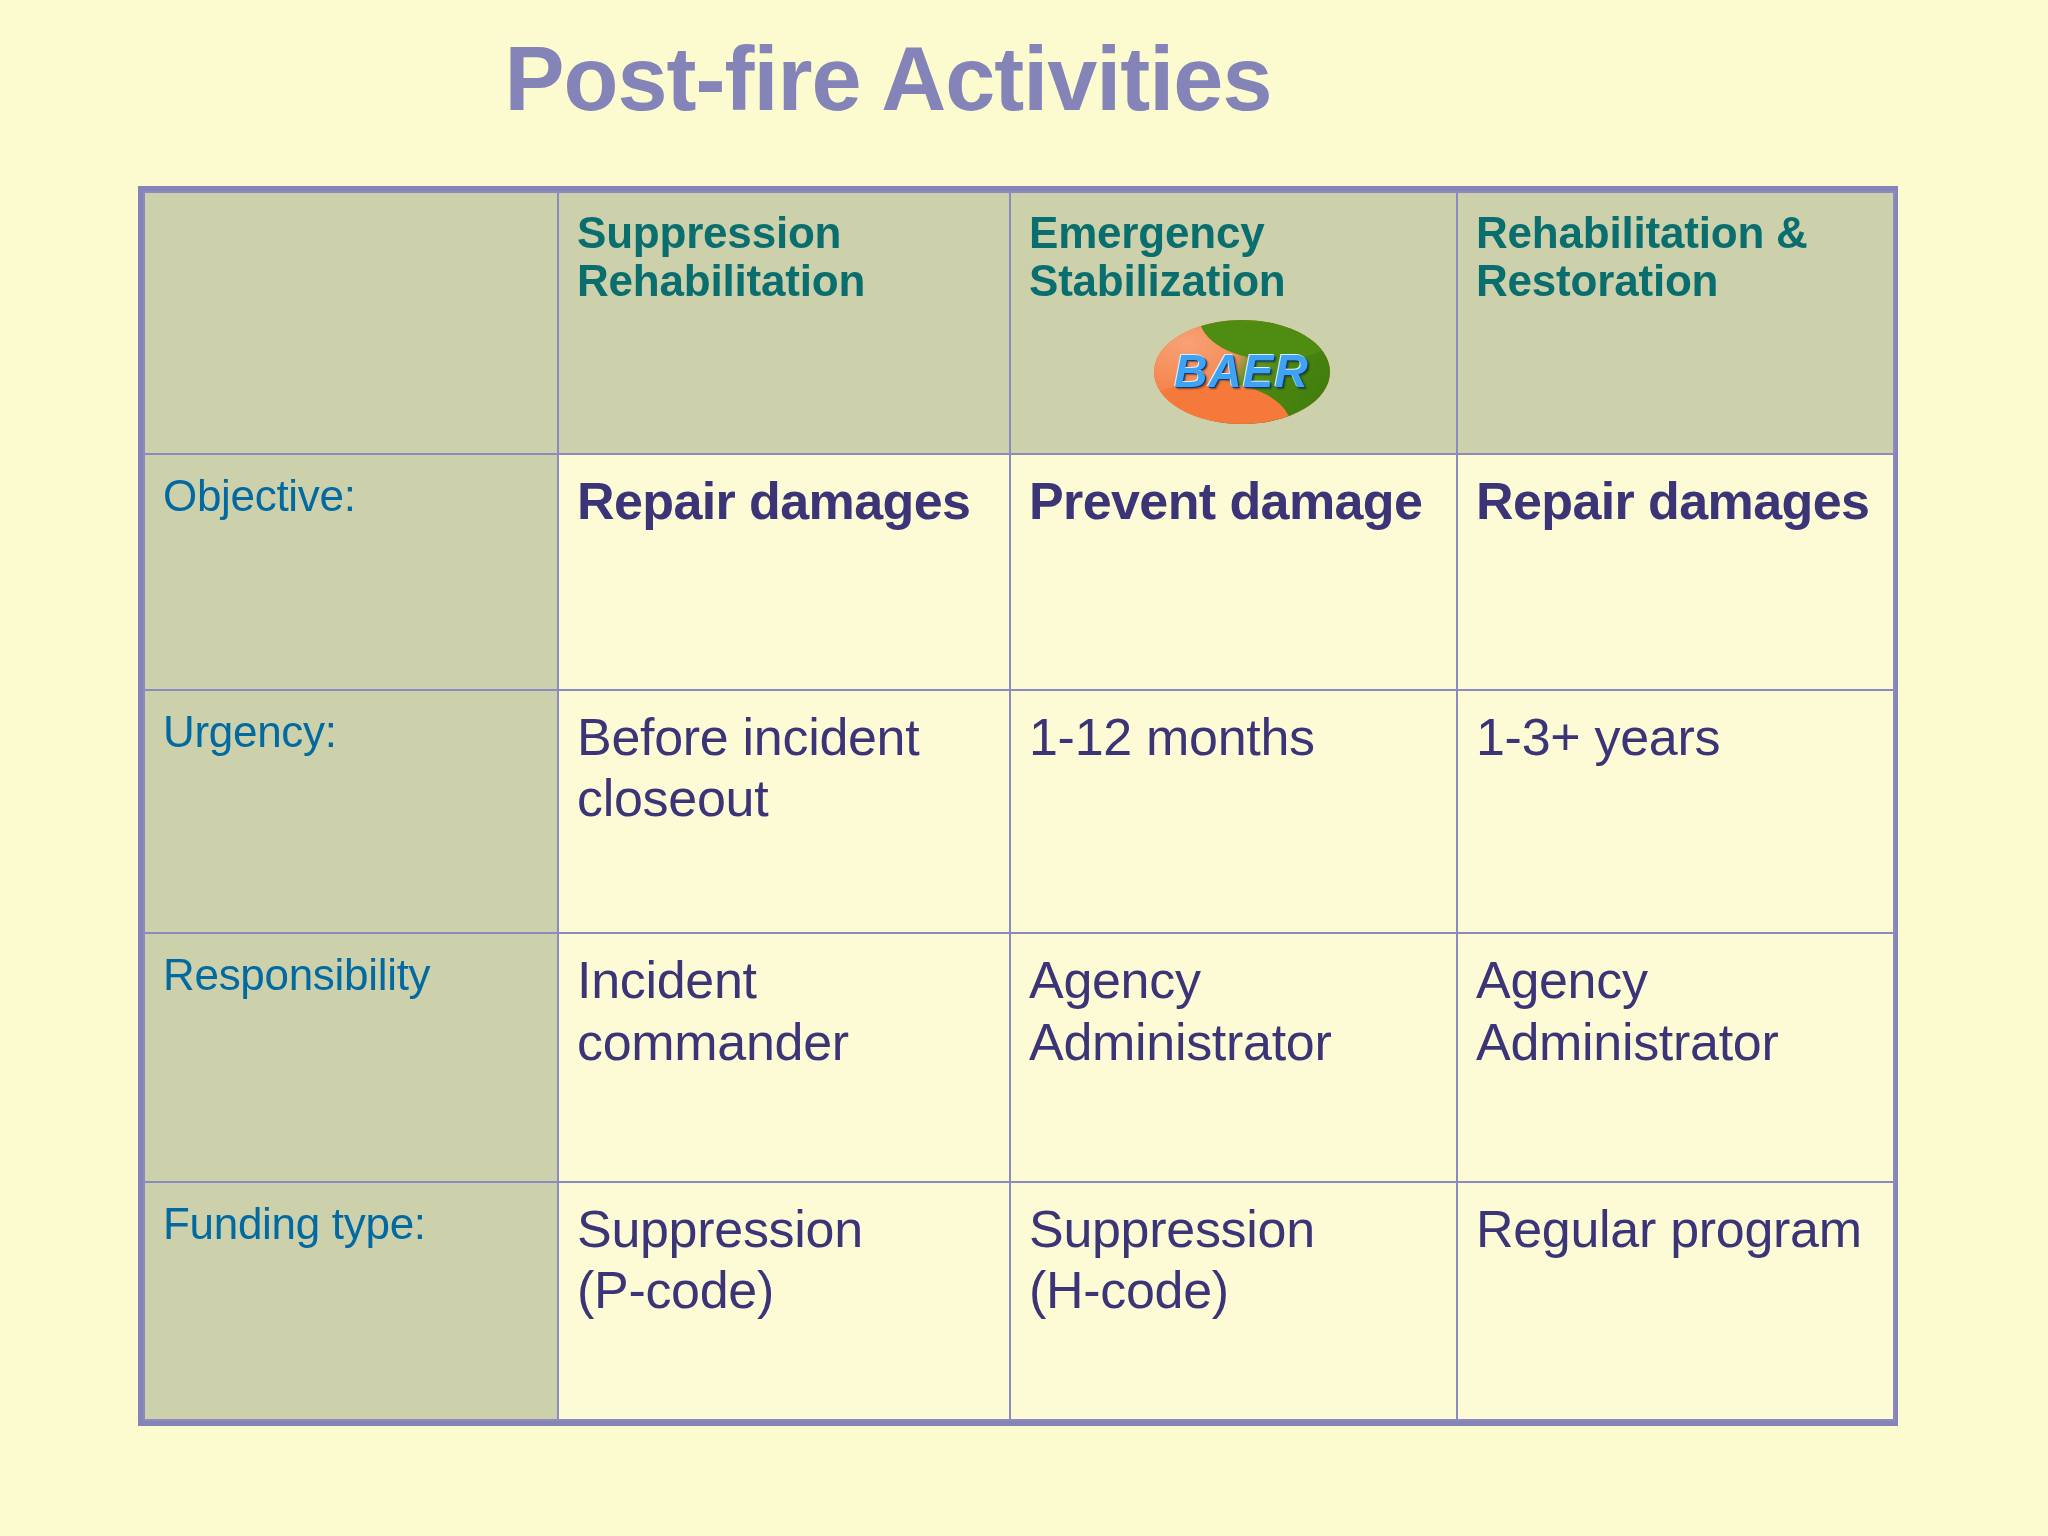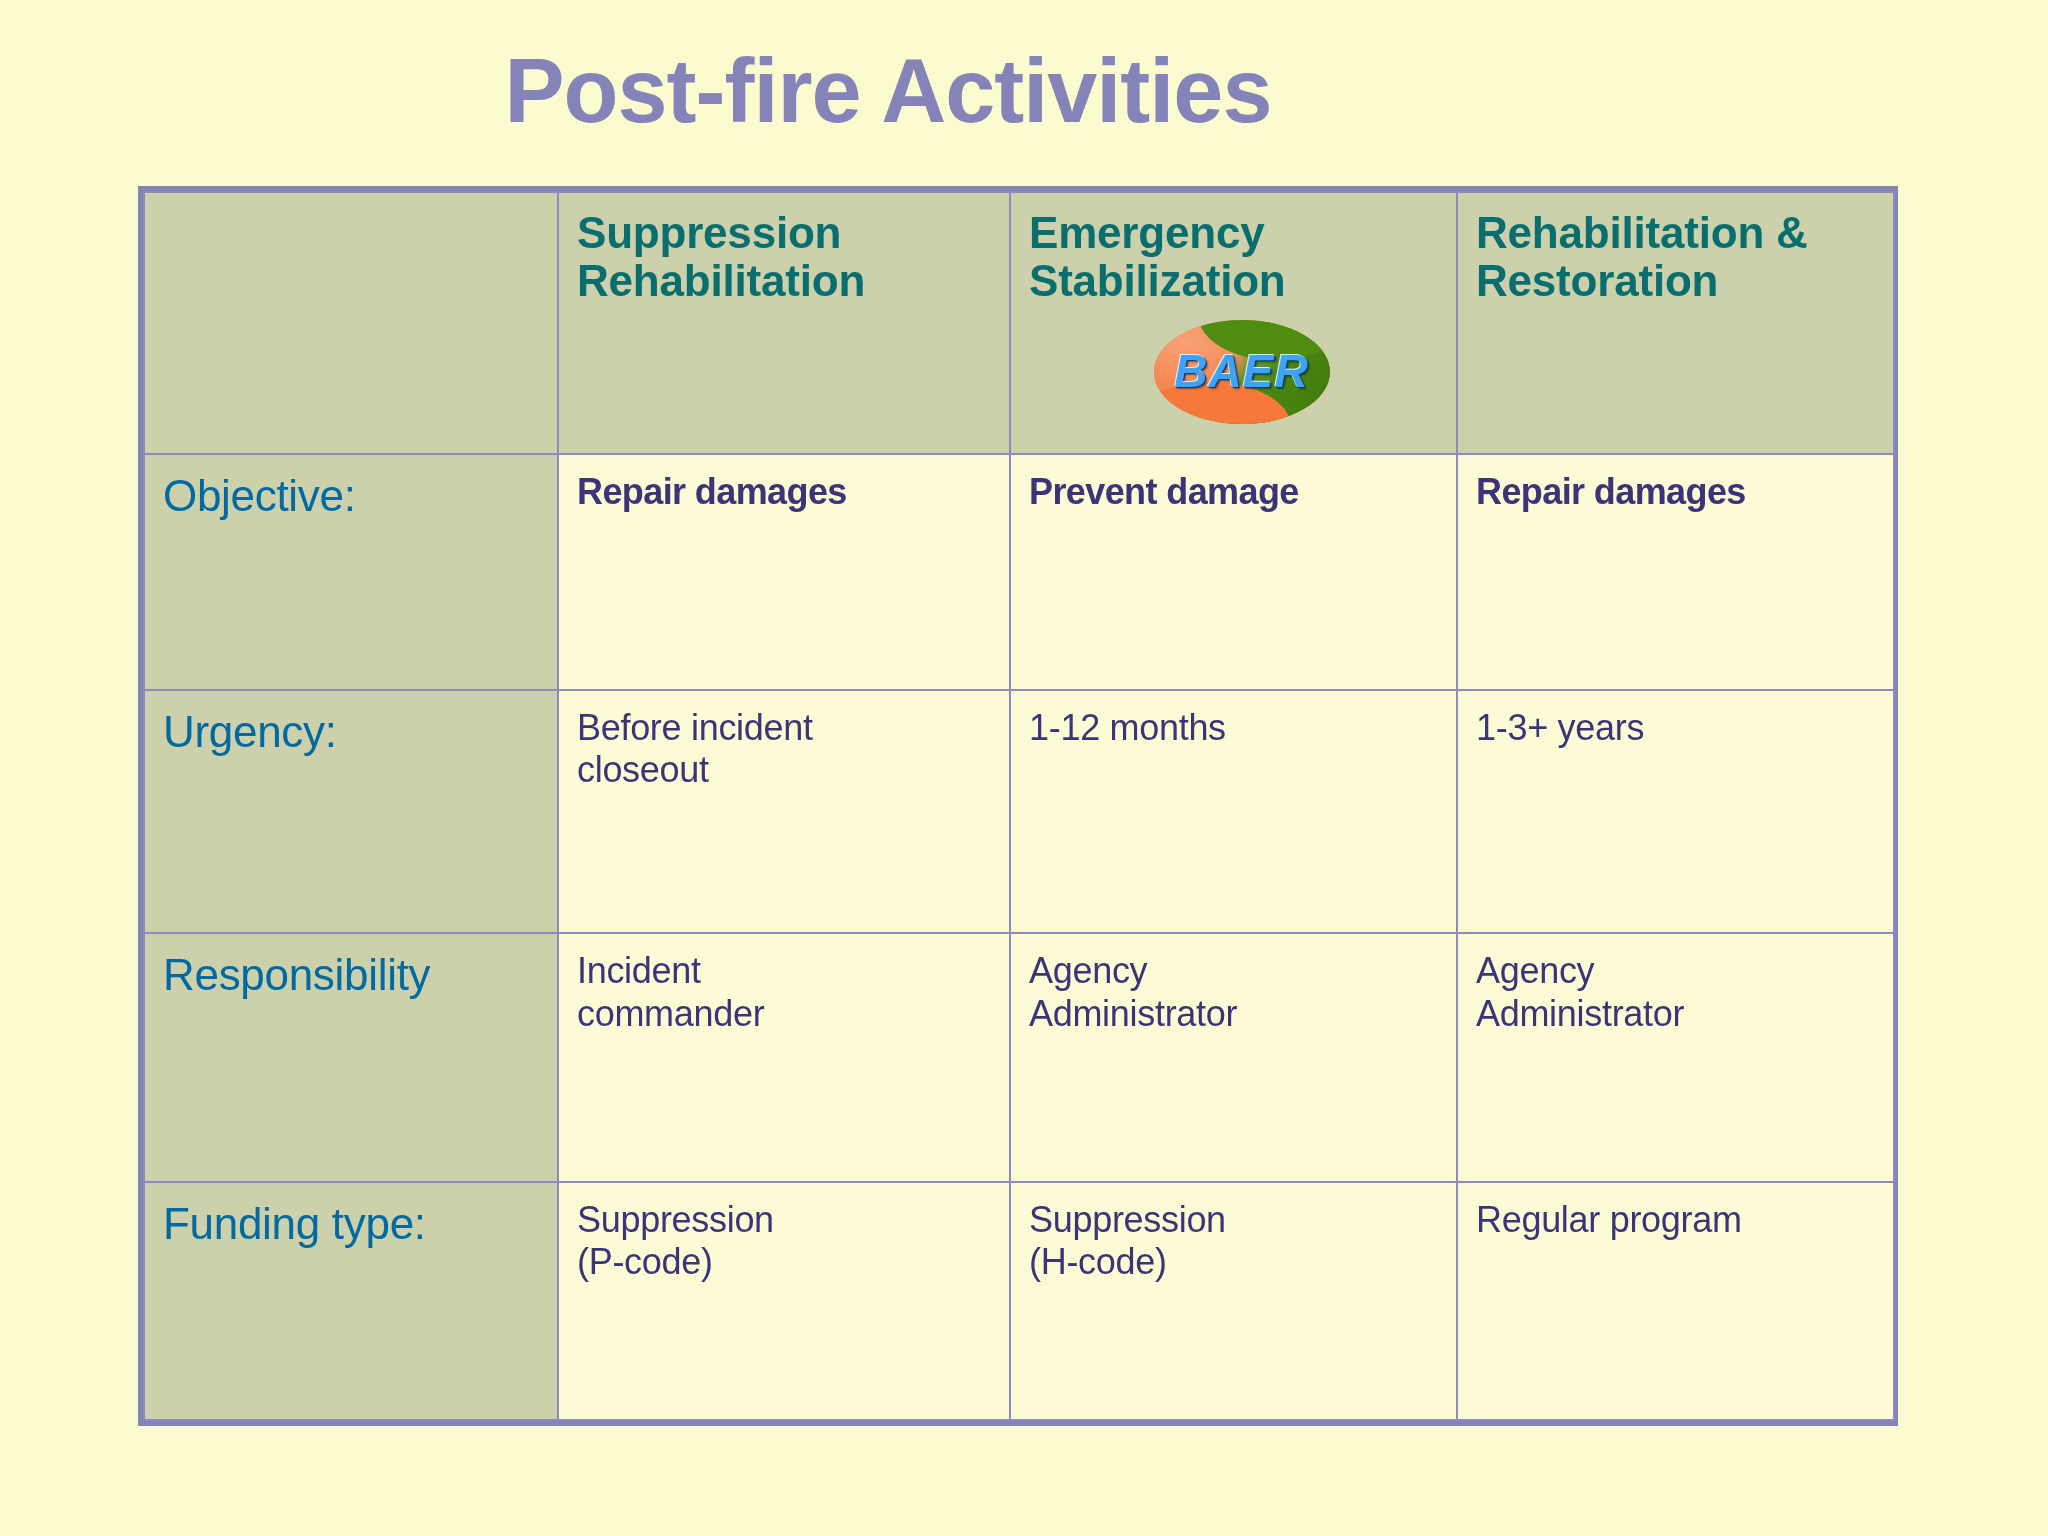--- a/index.html
+++ b/index.html
@@ -16,21 +16,21 @@
 
   .slide {
     position: relative;
     width: 2048px;
     height: 1536px;
     box-sizing: border-box;
   }
 
   .slide-title {
     position: absolute;
-    top: 44px;
+    top: 32px;
     left: 0;
     width: 1776px;
     text-align: center;
     font-size: 90px;
     font-weight: bold;
     color: #8484B8;
     letter-spacing: -1px;
     line-height: 1.05;
   }
 
@@ -90,21 +90,21 @@
     color: #0369a1;
     font-size: 44px;
     font-weight: normal;
     line-height: 1.12;
     letter-spacing: -0.3px;
   }
 
   td.cell {
     background: #FDFBD6;
     color: #3B3578;
-    font-size: 36px;
+    font-size: 52px;
     font-weight: normal;
     line-height: 1.18;
     letter-spacing: -0.3px;
     white-space: pre-line;
   }
 
   td.cell.bold {
     font-weight: bold;
     letter-spacing: -0.6px;
   }

